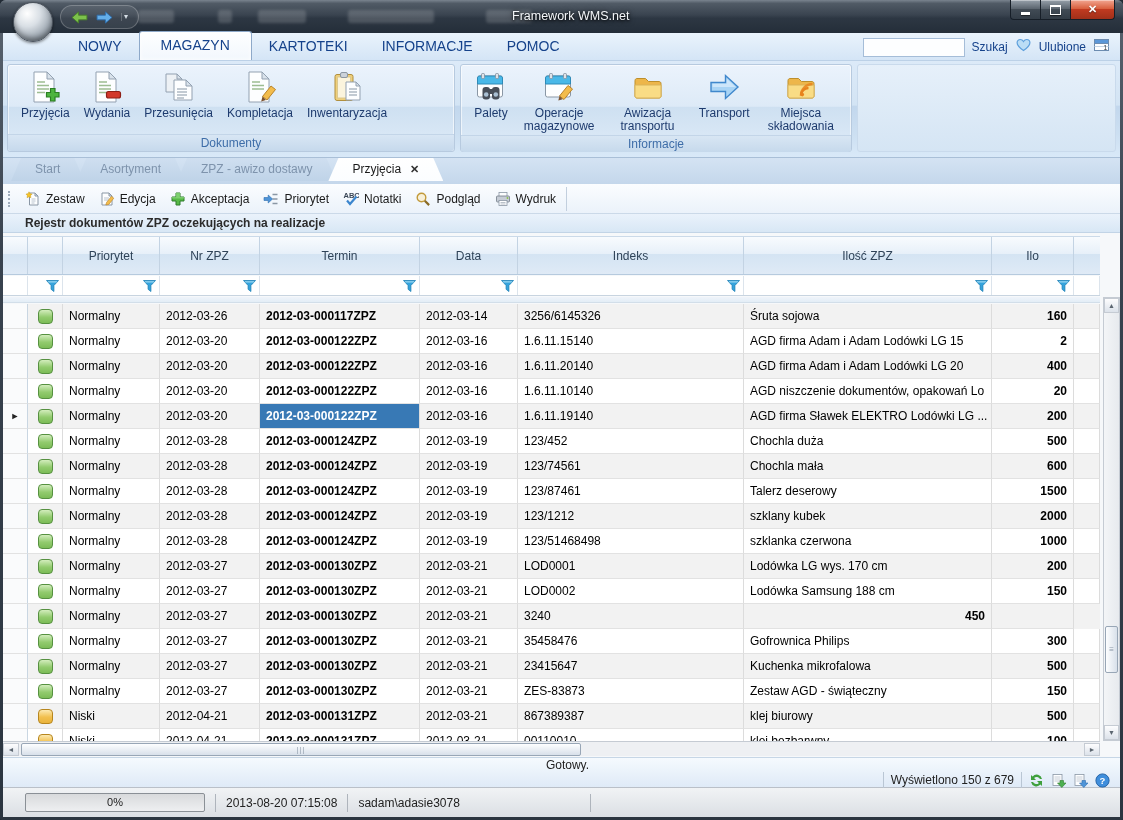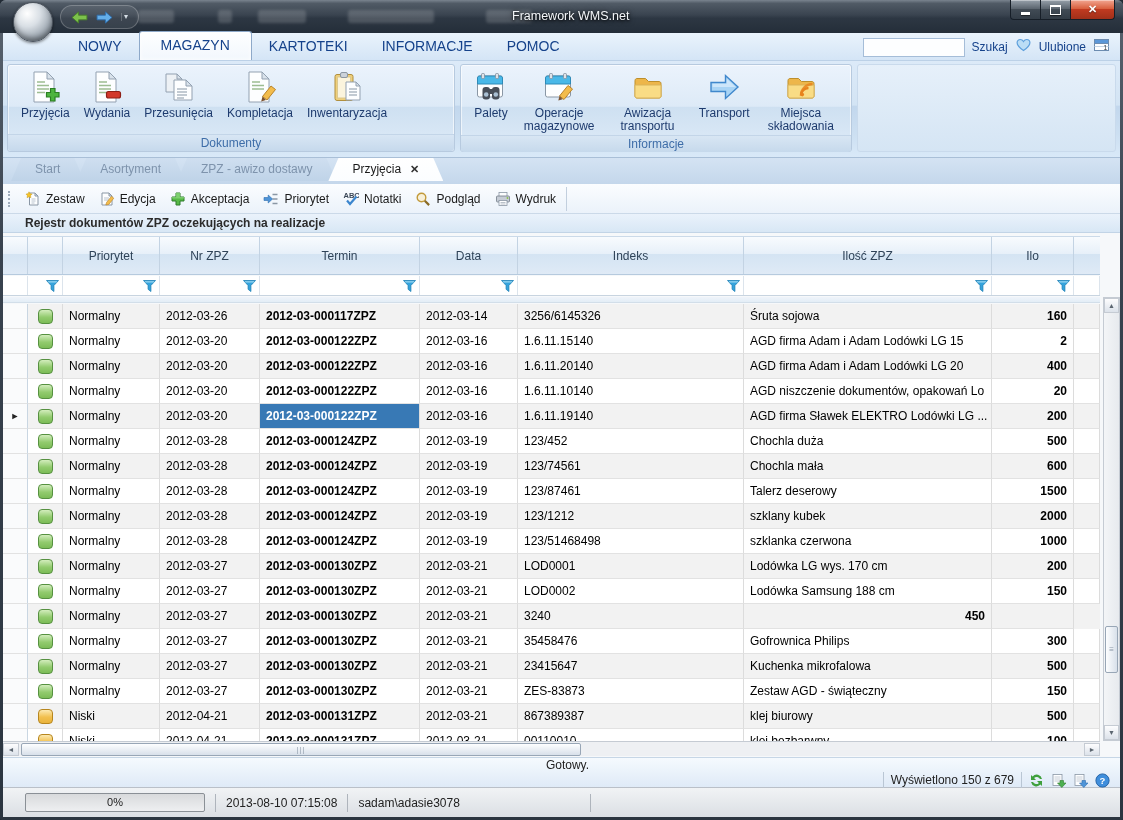--- a/index.html
+++ b/index.html
@@ -804,18 +804,18 @@
             <circle cx="7.5" cy="7.5" r="6.6" fill="#3F8EDC" stroke="#2665A8"></circle>
             <text x="7.5" y="11" text-anchor="middle" font-size="9.5" font-weight="bold" fill="#fff" font-family="Liberation Sans">?</text>
           </svg>
         </span>
       </div>
   </div>
 
   <div class="bottombar">
     <div class="progress">0%</div>
     <span class="bb-sep"></span>
-    <span>2013-08-10 07:15:08</span>
+    <span>2013-08-20 07:15:08</span>
     <span class="bb-sep"></span>
     <span>sadam\adasie3078</span>
     <span class="bb-sep" style="margin-left:120px"></span>
   </div>
 </div>
 
 </body></html>

